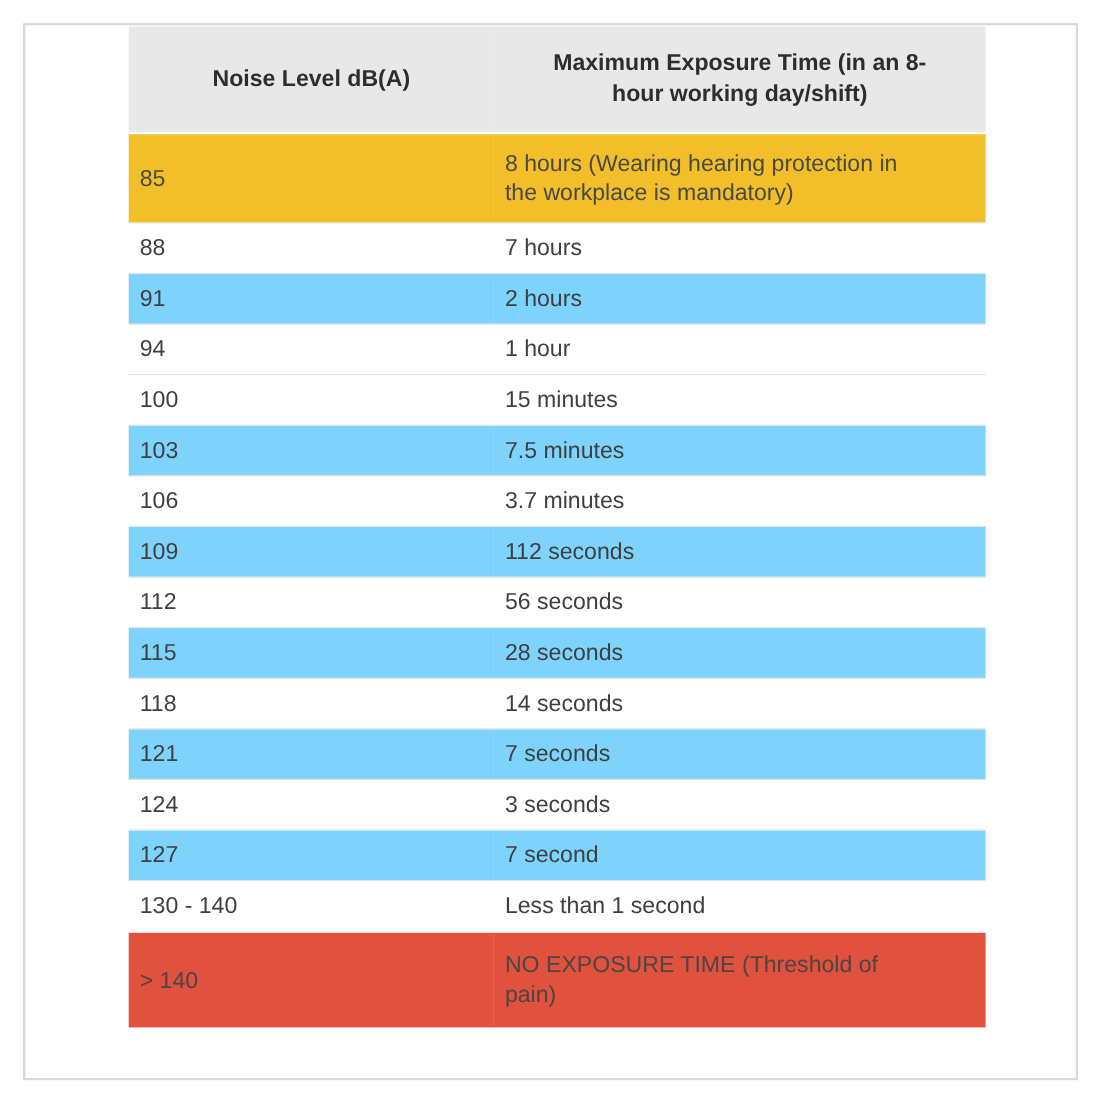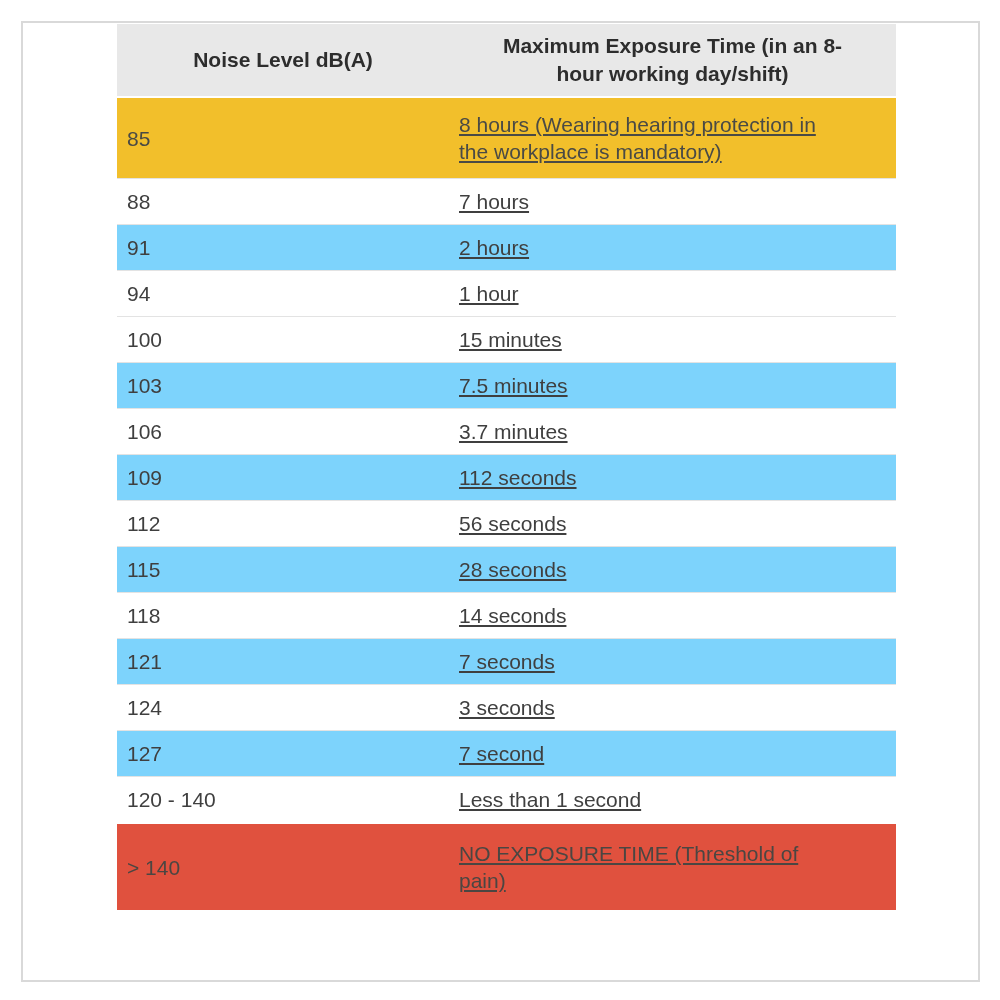--- a/index.html
+++ b/index.html
@@ -34,30 +34,30 @@
   .noise-table col.c2 { width: 447px; }
   .noise-table th {
     background: #e8e8e8;
     color: #2d2d2d;
     font-weight: bold;
     text-align: center;
     vertical-align: middle;
     line-height: 28px;
     padding: 12px 12px;
   }
-  .noise-table th.col-time { padding: 8px 45px; }
+  .noise-table th.col-time { padding: 20px 45px; }
   .noise-table td {
     vertical-align: middle;
     text-align: left;
     line-height: 27px;
     padding: 9px 10px;
     border-top: 1px solid #e3e3e3;
     word-wrap: break-word;
   }
-  .noise-table td:nth-child(2) { padding-right: 62px; text-decoration: underline; }
+  .noise-table td:nth-child(2) { padding-right: 62px; }
   .noise-table tr.plain  td { background: #ffffff; }
   .noise-table tr.stripe td { background: #7dd3fc; }
   .noise-table tr.hl-yellow td {
     background: #f2bf2b;
     color: #4a4a45;
     padding-top: 13px;
     padding-bottom: 13px;
     border-top: 2px solid #ffffff;
   }
   .noise-table tr.hl-red td {
@@ -134,21 +134,21 @@
         </tr>
         <tr class="plain">
           <td>124</td>
           <td>3 seconds</td>
         </tr>
         <tr class="stripe">
           <td>127</td>
           <td>7 second</td>
         </tr>
         <tr class="plain">
-          <td>120 - 140</td>
+          <td>130 - 140</td>
           <td>Less than 1 second</td>
         </tr>
         <tr class="hl-red">
           <td>&gt; 140</td>
           <td>NO EXPOSURE TIME (Threshold of pain)</td>
         </tr>
       </tbody>
   </table>
 </div>
 

